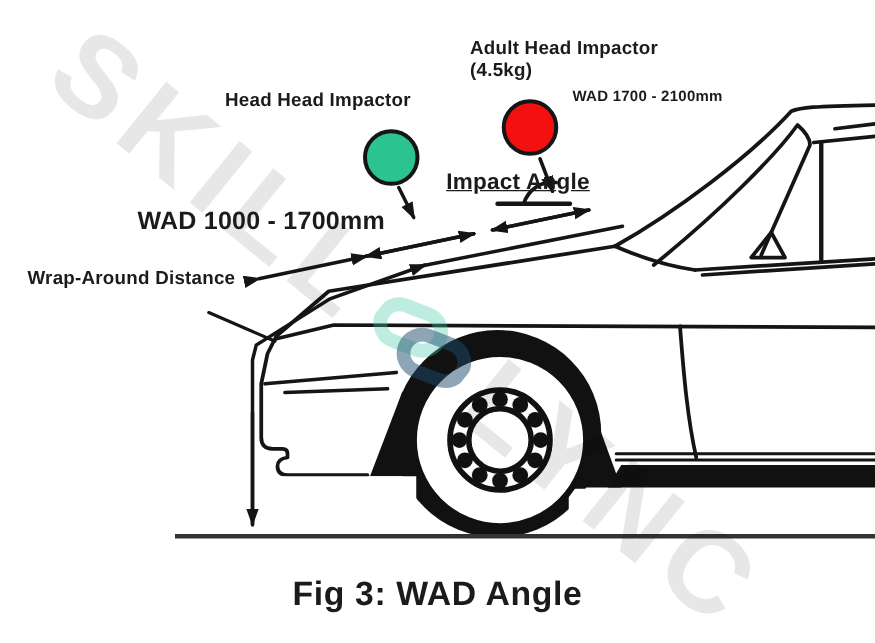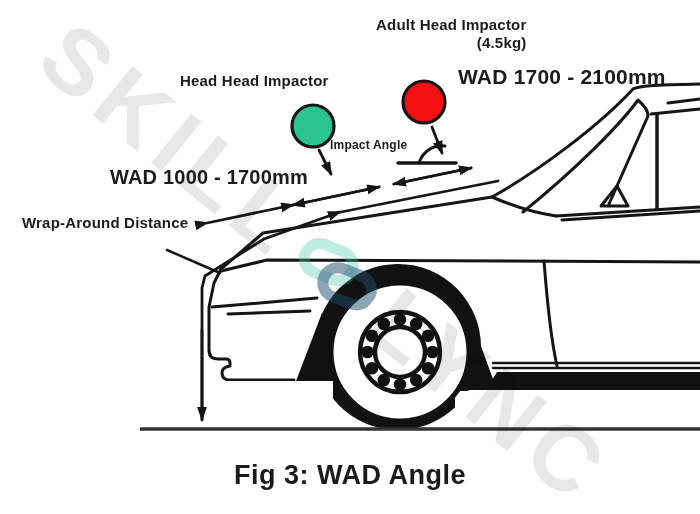--- a/index.html
+++ b/index.html
@@ -6,26 +6,26 @@
   #stage{position:relative;width:700px;height:514px;background:#ffffff;overflow:hidden;
          font-family:"Liberation Sans","DejaVu Sans",sans-serif;color:#1b1b1b;}
   svg{display:block;}
   #diagram{position:absolute;left:0;top:0;z-index:2;}
   .watermark{position:absolute;left:86px;top:2px;z-index:3;transform-origin:0 0;
              transform:rotate(39deg);display:flex;align-items:center;gap:12px;
              font-weight:700;font-size:92px;letter-spacing:9px;white-space:nowrap;
              color:rgba(0,0,0,0.095);pointer-events:none;}
   .label{position:absolute;z-index:4;font-weight:700;line-height:18px;font-size:15px;
          letter-spacing:0.2px;}
-  .label .l2{display:block;text-align:right;}
+  .label .l2{display:block;}
   #lbl-child{left:180px;top:72px;}
-  #lbl-adult{left:376px;top:16px;}
-  #lbl-wad-upper{left:458px;top:68px;font-size:21px;}
+  #lbl-adult{left:376px;top:30px;}
+  #lbl-wad-upper{left:458px;top:68px;font-size:12px;}
   #lbl-wad-lower{left:110px;top:168px;font-size:20px;}
-  #lbl-impact-angle{left:330px;top:136px;font-size:12px;}
+  #lbl-impact-angle{left:357px;top:136px;font-size:18px;text-decoration:underline;}
   #lbl-wrap{left:22px;top:214px;}
   #caption{position:absolute;z-index:4;left:0;right:0;top:460px;text-align:center;
            font-weight:700;font-size:27px;letter-spacing:0.5px;}
 </style>
 </head>
 <body>
 
 <div id="stage">
 
   <svg id="diagram" width="700" height="514" viewBox="0 0 700 514">

